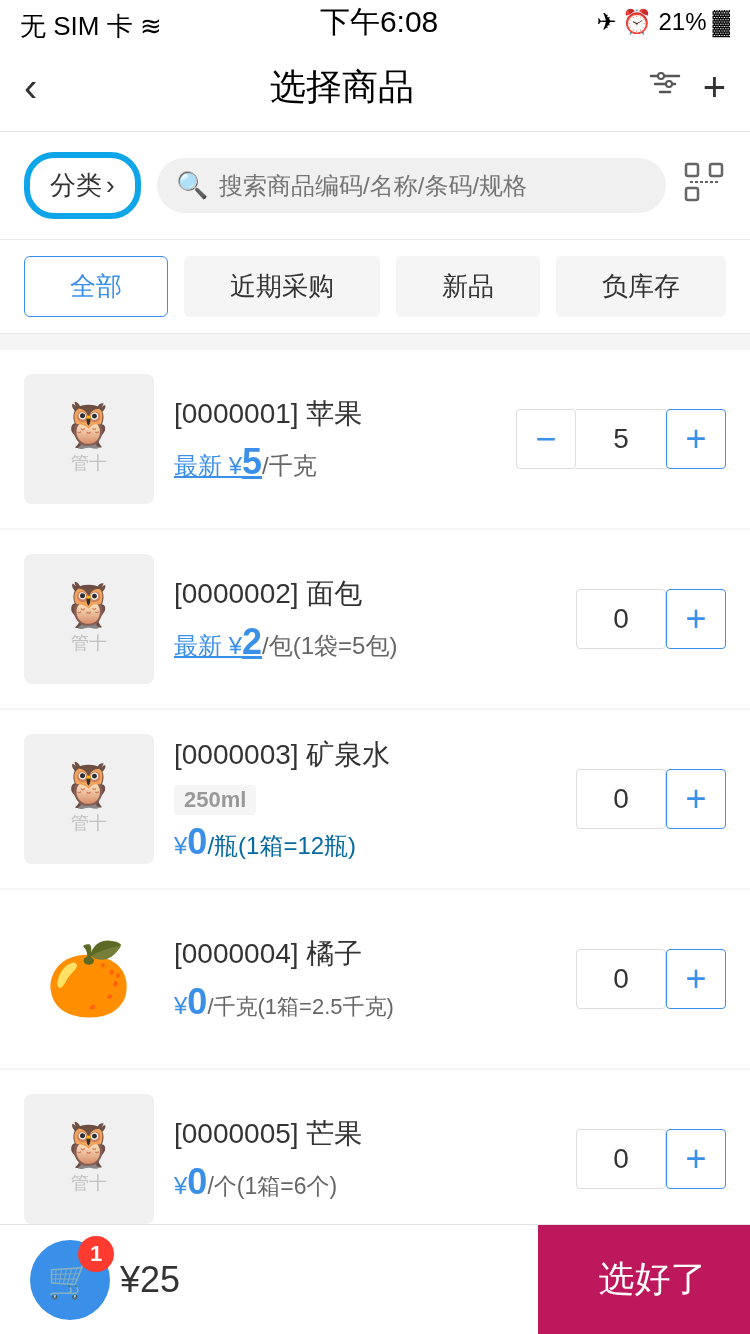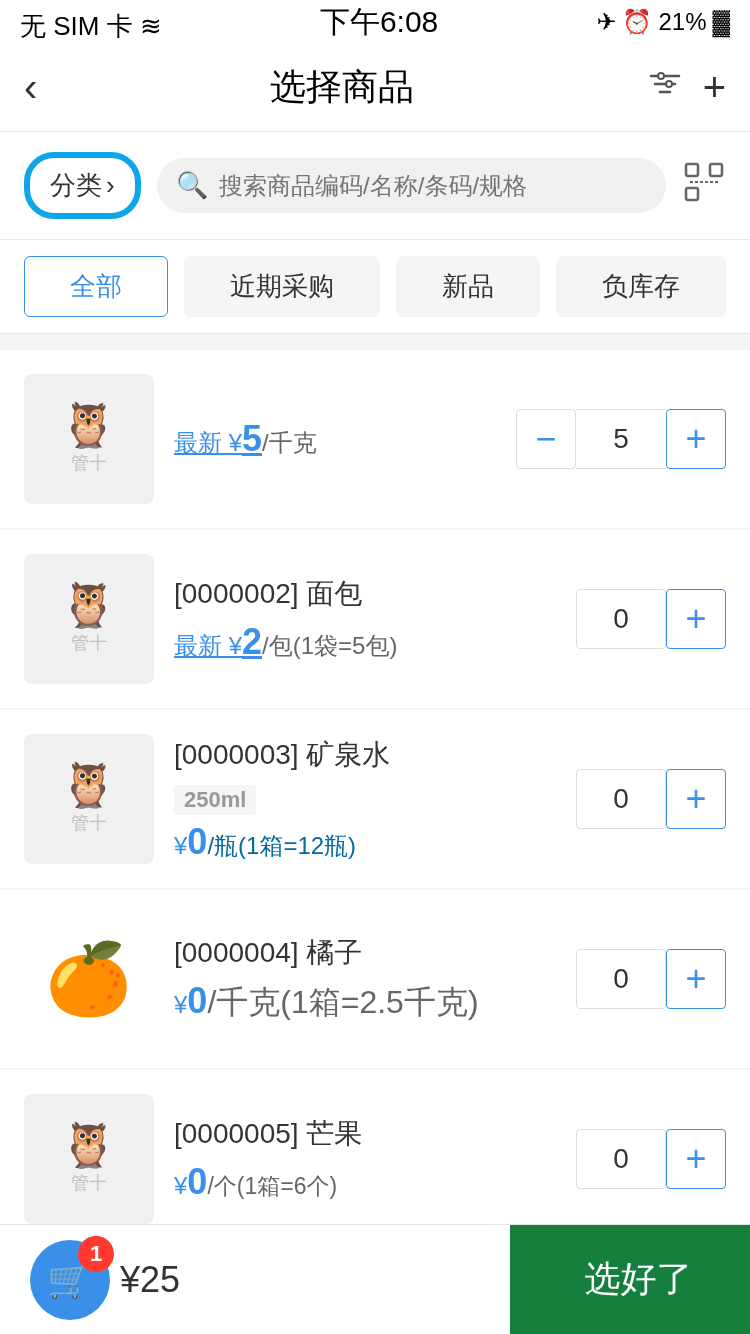--- a/index.html
+++ b/index.html
@@ -254,23 +254,23 @@
       align-items: center;
       justify-content: center;
       font-weight: bold;
     }
     .cart-total {
       font-size: 36px;
       font-weight: 500;
       color: #333;
     }
     .confirm-btn {
-      width: 240px;
+      width: 212px;
       height: 110px;
-      background: #15803d;
+      background: #be185d;
       color: #fff;
       font-size: 36px;
       border: none;
       cursor: pointer;
       display: flex;
       align-items: center;
       justify-content: center;
       padding-left: 17px;
     }
 
@@ -344,20 +344,21 @@
 <div class="product-list">
 
   <div class="product-item">
     <div class="product-image">
       <div>
         <div class="owl-logo">🦉</div>
         <div class="owl-text">管十</div>
       </div>
     </div>
     <div class="product-info">
+      <div class="product-name">[0000001] 苹果</div>
       <div class="product-price">
         <span style="color:#666; font-size:24px; text-decoration:underline; color:#3a8fe8;">最新 ¥</span><span style="font-size:36px; font-weight:600; color:#3a8fe8; text-decoration:underline;">5</span><span style="color:#666; font-size:24px;">/千克</span>
       </div>
     </div>
     <div class="qty-control">
       <button class="qty-btn">−</button>
       <input class="qty-input" type="text" value="5" style="">
       <button class="qty-btn qty-plus">+</button>
     </div>
   </div>
@@ -402,21 +403,21 @@
   </div>
 
   <div class="product-item">
     <div class="product-image" style="background:#fff;">
 
       <div style="font-size:70px; text-align:center; line-height:130px;">🍊</div>
     </div>
     <div class="product-info">
       <div class="product-name">[0000004] 橘子</div>
       <div class="product-price">
-        <span style="color:#3a8fe8; font-size:24px;">¥</span><span style="font-size:36px; font-weight:600; color:#3a8fe8;">0</span><span style="color:#666; font-size:32px;">/千克(1箱=2.5千克)</span>
+        <span style="color:#3a8fe8; font-size:24px;">¥</span><span style="font-size:36px; font-weight:600; color:#3a8fe8;">0</span><span style="color:#666; font-size:22px;">/千克(1箱=2.5千克)</span>
       </div>
     </div>
     <div class="qty-control">
       <input class="qty-input" type="text" value="0" style="border: 1px solid rgb(221, 221, 221); border-radius: 4px;">
       <button class="qty-btn qty-plus">+</button>
     </div>
   </div>
 
   <div class="product-item">
     <div class="product-image">

